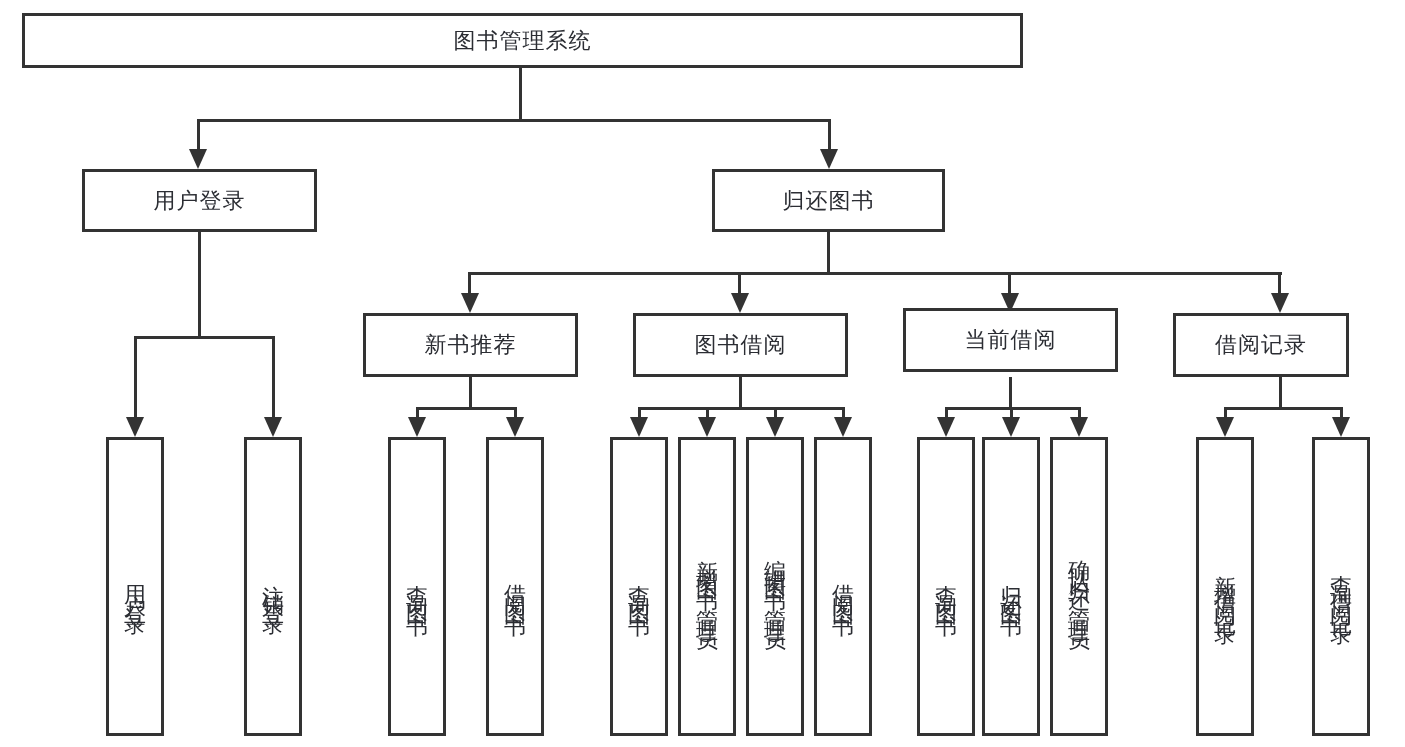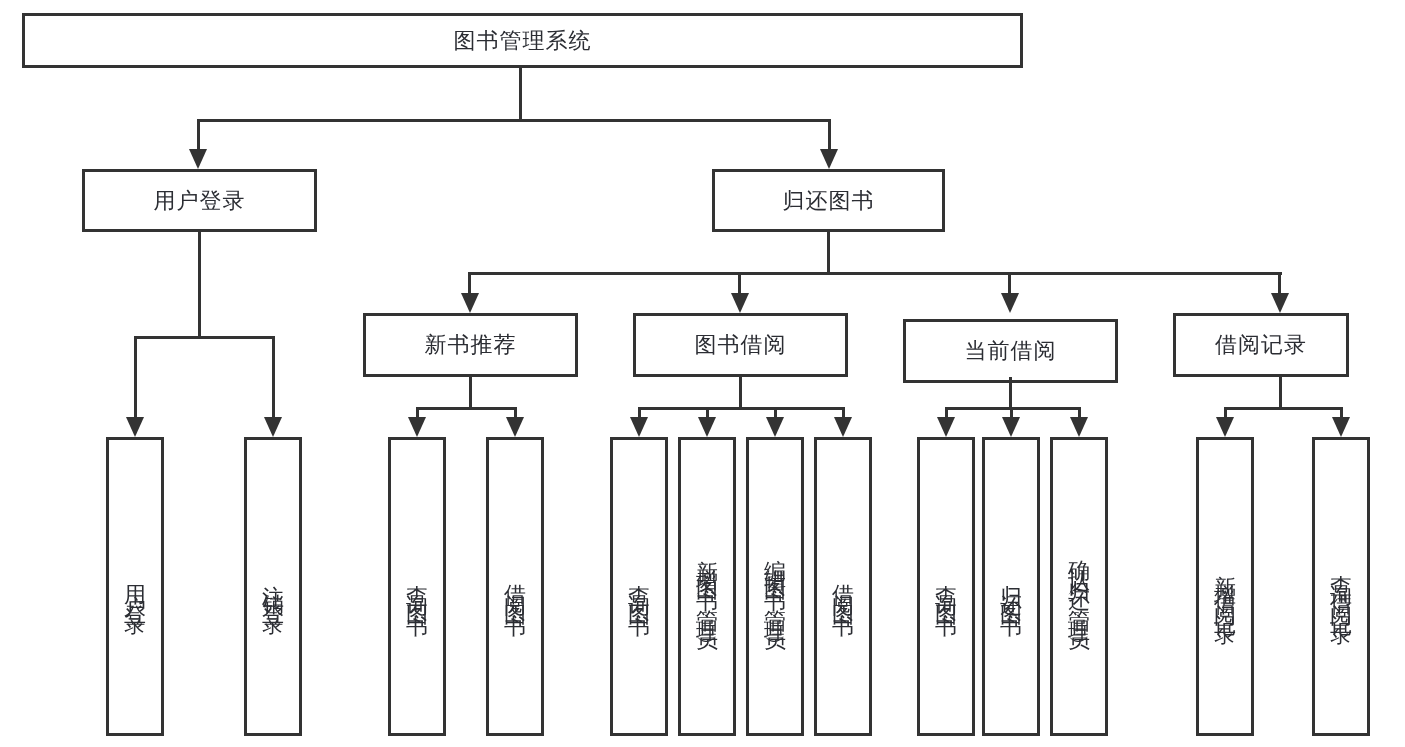--- a/index.html
+++ b/index.html
@@ -76,21 +76,21 @@
   <div class="arrow" style="left:461px;top:293px;"></div>
   <div class="vline" style="left:738px;top:272px;height:25px;"></div>
   <div class="arrow" style="left:731px;top:293px;"></div>
   <div class="vline" style="left:1008px;top:272px;height:25px;"></div>
   <div class="arrow" style="left:1001px;top:293px;"></div>
   <div class="vline" style="left:1278px;top:272px;height:25px;"></div>
   <div class="arrow" style="left:1271px;top:293px;"></div>
 
   <div class="box" style="left:633px;top:313px;width:215px;height:64px;">图书借阅</div>
   <div class="box" style="left:363px;top:313px;width:215px;height:64px;">新书推荐</div>
-  <div class="box" style="left:903px;top:319px;width:215px;height:64px;">当前借阅</div>
+  <div class="box" style="left:903px;top:308px;width:215px;height:64px;">当前借阅</div>
   <div class="box" style="left:1173px;top:313px;width:176px;height:64px;">借阅记录</div>
 
   <div class="vline" style="left:469px;top:377px;height:33px;"></div>
   <div class="hline" style="left:416px;top:407px;width:101px;"></div>
   <div class="vline" style="left:416px;top:407px;height:16px;"></div>
   <div class="arrow" style="left:408px;top:417px;"></div>
   <div class="vline" style="left:514px;top:407px;height:16px;"></div>
   <div class="arrow" style="left:506px;top:417px;"></div>
 
   <div class="vline" style="left:739px;top:377px;height:33px;"></div>

